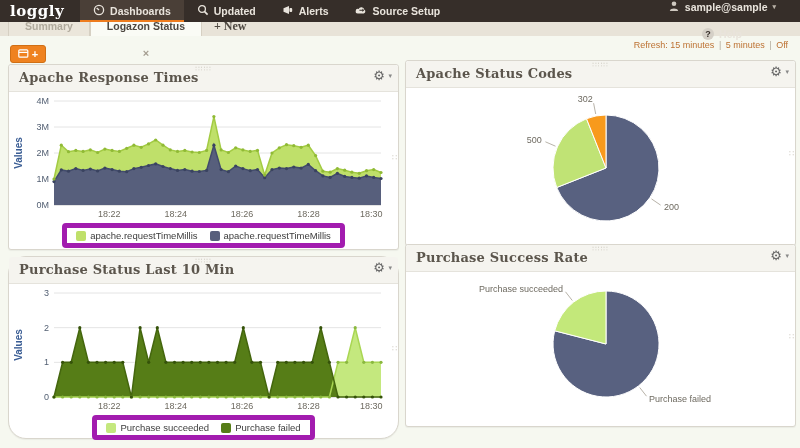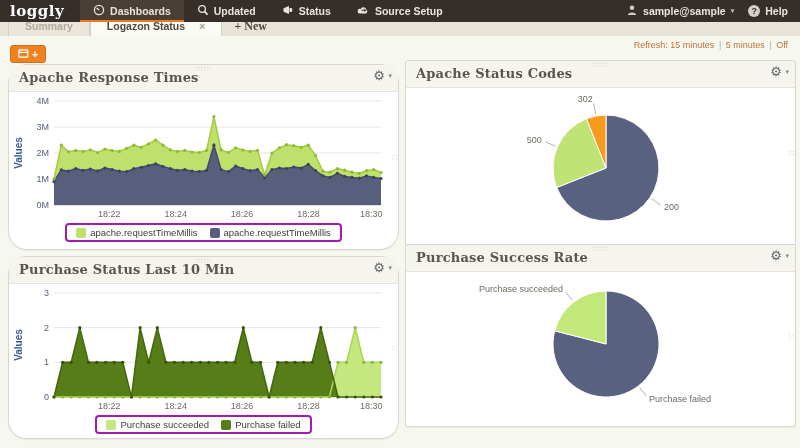--- a/index.html
+++ b/index.html
@@ -3,60 +3,60 @@
 <meta charset="utf-8">
 <style>
   html,body{margin:0;padding:0;width:800px;height:448px;overflow:hidden;
     font-family:"Liberation Sans",sans-serif;background:#f6f8f0;}
   .topbar{height:22px;background:#362e29;display:flex;align-items:stretch;color:#e9e4dc;position:relative;}
   .logo{font-family:"DejaVu Serif",serif;font-weight:bold;font-size:15px;color:#fff;
     padding:2px 16px 0 10px;letter-spacing:.5px;cursor:pointer;}
   .nav{display:flex;}
   .nav-item{display:flex;align-items:center;gap:5px;padding:0 13px;font-size:10.5px;font-weight:bold;cursor:pointer;}
   .nav-item.active{background:#4a3f37;box-shadow:inset 0 -2px 0 #ee7c1e;}
-  .topbar-right{margin-left:auto;display:flex;align-items:center;gap:14px;padding-right:12px;}
+  .topbar-right{margin-left:auto;display:flex;align-items:center;gap:14px;padding-right:24px;flex-direction:column;}
   .user-menu,.help-item{display:flex;align-items:center;gap:5px;font-size:10.5px;font-weight:bold;cursor:pointer;}
   .tcaret{font-size:7px;color:#b9b2a7;}
   .help-badge{display:inline-block;width:12px;height:12px;border-radius:50%;background:#d5d0c7;
     color:#362e29;font-size:9px;font-weight:bold;text-align:center;line-height:12px;}
   .tabbar{height:14px;background:#e8e3d8;display:flex;align-items:flex-end;padding-left:8px;}
   .tab{height:19px;line-height:19px;padding:0 16px;font-size:10.5px;font-weight:bold;
     border:1px solid #d6d0c3;border-bottom:none;border-radius:2px 2px 0 0;cursor:pointer;}
   .tab-inactive{background:#ebe6db;color:#b0aa9d;}
-  .tab-active{background:#fafbf5;color:#4d4740;display:flex;gap:14px;align-items:center;}
+  .tab-active{background:#fafbf5;color:#4d4740;display:flex;gap:8px;align-items:center;flex-direction:column;}
   .tab-close{color:#a49d90;font-size:11px;cursor:pointer;}
   .tab-new{border:none;background:none;font-weight:bold;color:#4d4740;padding:0 12px;font-size:12px;
     height:19px;line-height:19px;cursor:pointer;font-family:Liberation Serif, serif;text-align:center;}
   .content{position:relative;height:426px;}
   .refresh{position:absolute;top:3px;right:12px;text-align:right;font-size:9px;color:#bd7233;line-height:1.4;}
   .refresh .opt{cursor:pointer;}
   .refresh .sep{color:#b3ab9d;padding:0 2px;}
   .add-widget{position:absolute;left:10px;top:9px;width:36px;height:18px;background:#ef8220;
     border:1px solid #d06f15;border-radius:3px;display:flex;align-items:center;justify-content:center;
     gap:2px;cursor:pointer;padding:0;}
   .add-widget .plus{color:#fff;font-weight:bold;font-size:11px;line-height:10px;}
   .panel{position:absolute;width:389px;background:#fff;border:1px solid #d9d6cd;border-radius:3px;
     box-shadow:0 1px 1px rgba(0,0,0,.05);}
-  .p1{left:8px;top:28px;height:184px;border-radius:19px;}
+  .p1{left:8px;top:28px;height:184px;}
   .p2{left:405px;top:24px;height:184px;}
   .p3{left:8px;top:220px;height:181px;border-radius:18px;}
   .p4{left:405px;top:208px;height:181px;}
   .panel-header{height:26px;background:#f5f4ef;border-bottom:1px solid #e5e3dc;border-radius:3px 3px 0 0;position:relative;}
   .panel-header h2{margin:0;font-family:"DejaVu Serif",serif;font-size:13px;font-weight:bold;
     color:#5b554c;line-height:26px;padding-left:10px;letter-spacing:.2px;}
   .gear{position:absolute;right:6px;top:3px;background:none;border:none;color:#666;font-size:13px;cursor:pointer;padding:0;}
   .gear .caret{font-size:7px;color:#888;vertical-align:2px;}
   .drag-dots{position:absolute;top:0px;left:50%;transform:translateX(-50%);color:#c7c3b8;
     font-size:7px;letter-spacing:1px;line-height:7px;cursor:move;z-index:2;}
   .rhandle{position:absolute;right:1px;top:50%;transform:translateY(-50%);color:#c7c3b8;font-size:8px;cursor:ew-resize;}
   .panel-body{padding:2px 3px 0 3px;}
   svg.chart{display:block;}
   svg text{font-family:"Liberation Sans",sans-serif;}
   .legend{display:flex;justify-content:center;margin-top:1px;}
-  .legend-box{display:flex;gap:12px;border:2px solid #a21caf;border-radius:4px;background:#fff;
+  .legend-box{display:flex;gap:12px;border:5px solid #a21caf;border-radius:4px;background:#fff;
     padding:2px 9px;font-size:9.5px;color:#3c3c3c;align-items:center;}
   .legend-item{display:flex;align-items:center;cursor:pointer;}
   .sw{display:inline-block;width:10px;height:10px;border-radius:2px;margin-right:4px;}
 </style>
 </head>
 <body>
 
 <div>
 
   <header class="topbar">
@@ -80,21 +80,21 @@
         </span>
         <span>Updated</span>
       </div>
       <div class="nav-item">
         <span>
           <svg width="12" height="12">
               <path d="M7,2 L7,10 L1.5,7.8 L1.5,4.2 Z" fill="#e9e4dc"></path>
               <rect x="7.4" y="4" width="2.8" height="4" rx="1" fill="#e9e4dc"></rect>
             </svg>
         </span>
-        <span>Status</span>
+        <span>Alerts</span>
       </div>
       <div class="nav-item">
         <span>
           <svg width="13" height="12">
               <path d="M3.2,9.5 a2.3,2.3 0 1 1 0.4,-4.5 a3,3 0 0 1 5.7,0.8 a2,2 0 0 1 -0.5,3.7 Z" fill="#e9e4dc"></path>
               <path d="M5,7 L8,7 L8,5.8 L9.8,7.5 L8,9.2 L8,8 L5,8 Z" fill="#362e29" transform="translate(-0.6,-1.2)"></path>
             </svg>
         </span>
         <span>Source Setup</span>
       </div>

